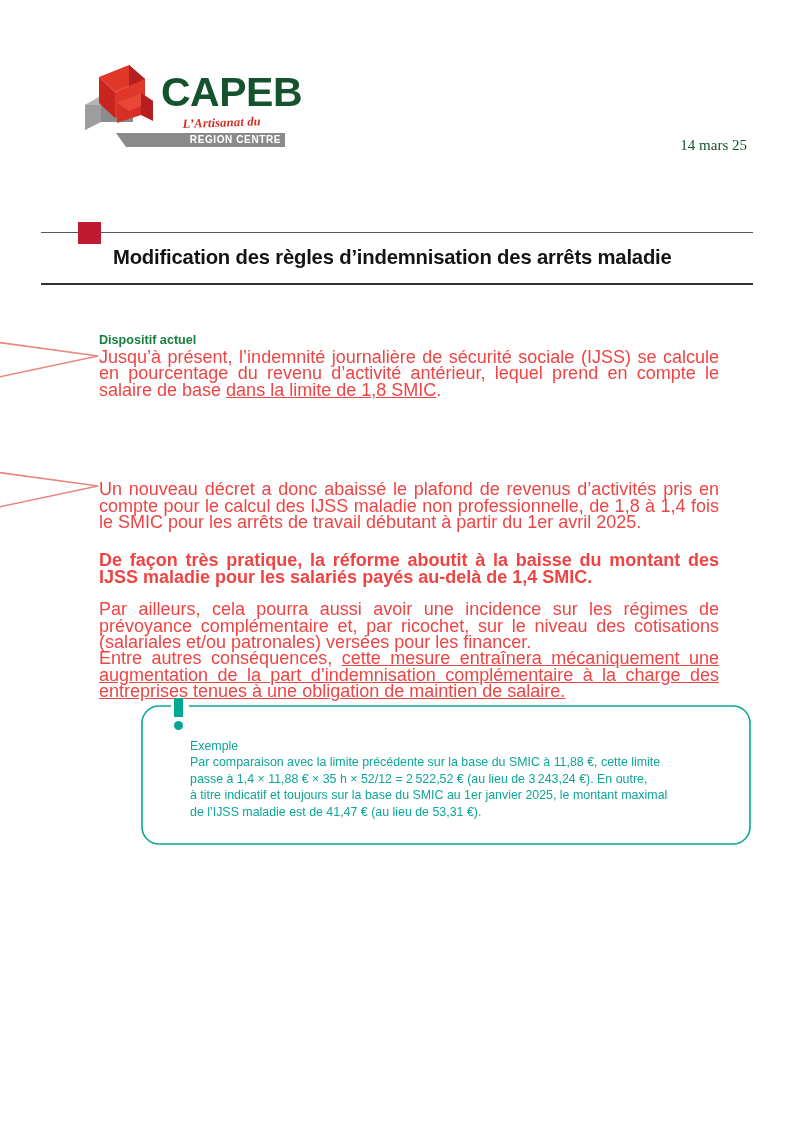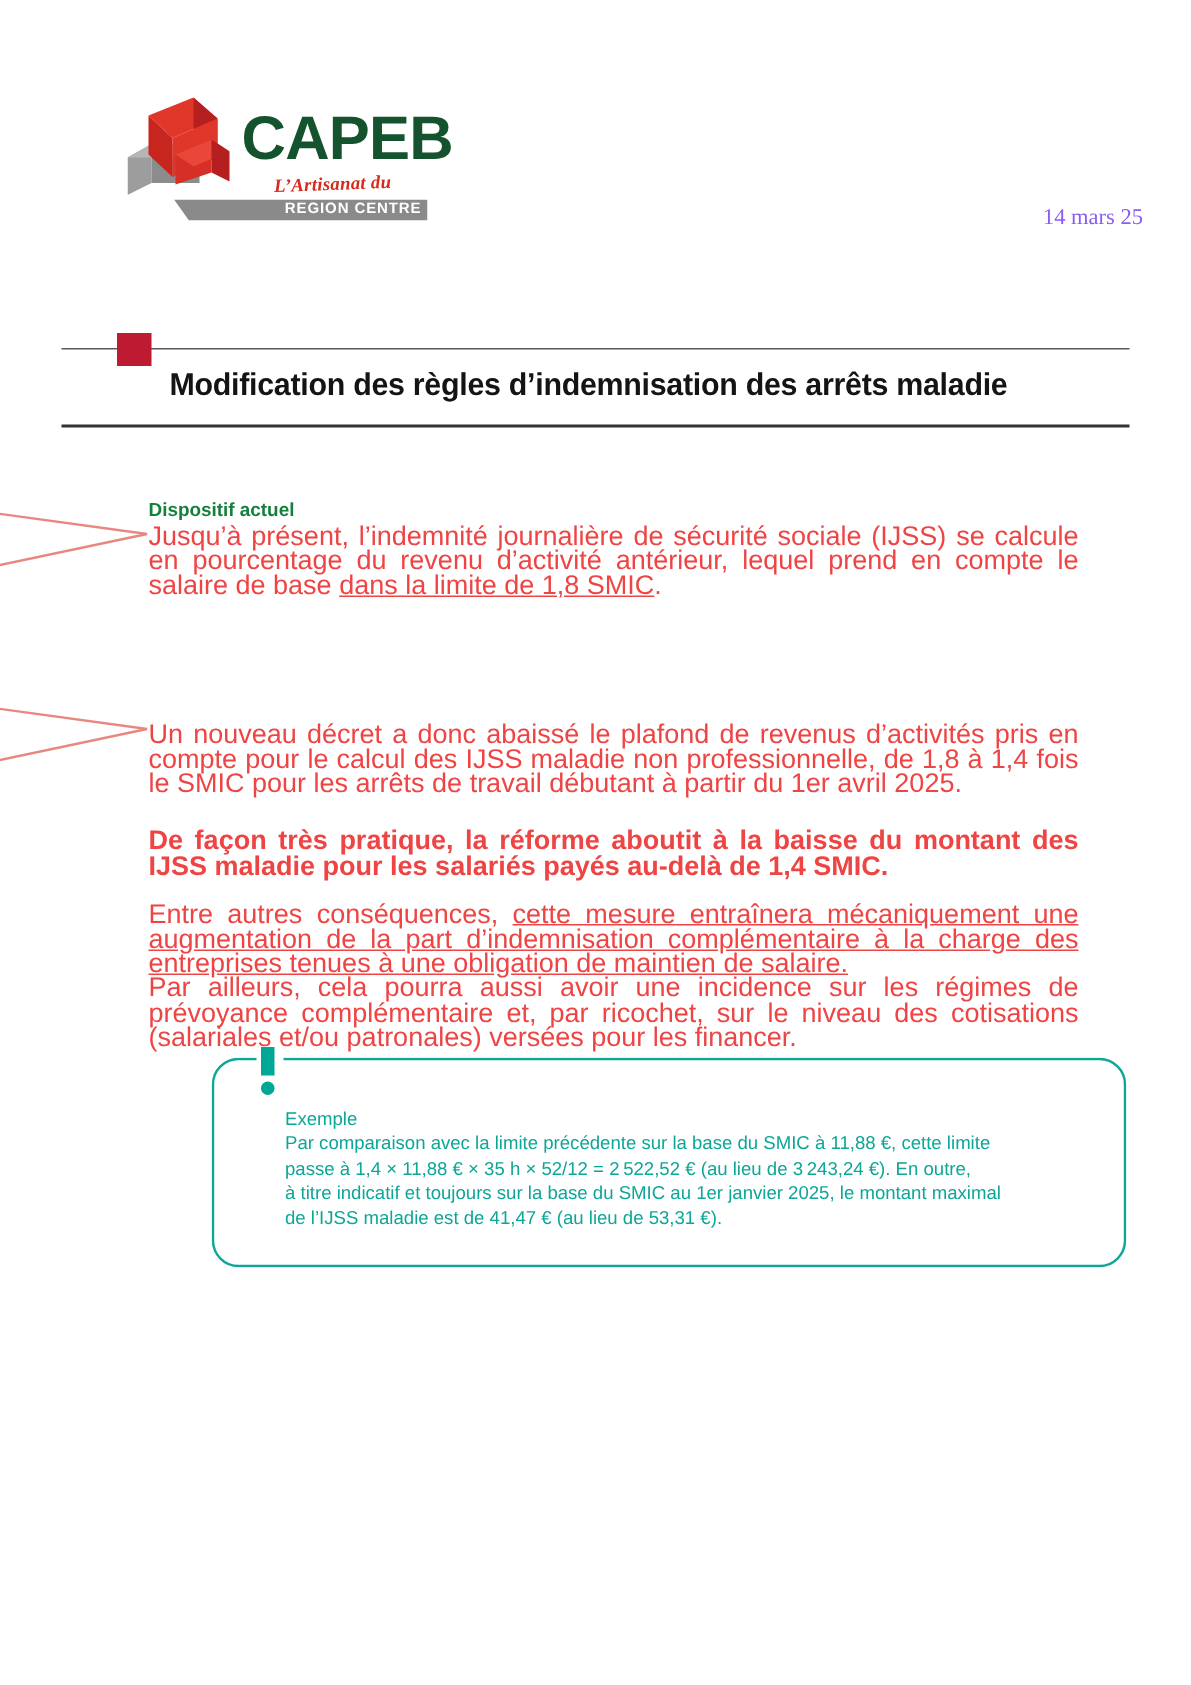--- a/index.html
+++ b/index.html
@@ -73,25 +73,25 @@
     top: 1px;
     font-family: "Liberation Sans", sans-serif;
     font-weight: bold;
     font-size: 10px;
     letter-spacing: 0.6px;
     color: #ffffff;
     padding-left: 14px;
   }
   #doc-date {
     position: absolute;
-    right: 32px;
+    right: 47px;
     top: 137px;
     font-family: "Liberation Serif", serif;
     font-size: 15px;
-    color: #8b5cf6;
+    color: #14532d;
   }
 
   
   #title-block {
     position: absolute;
     left: 41px;
     top: 215px;
     width: 712px;
     height: 75px;
   }
@@ -297,23 +297,23 @@
   <div>
 
     <p class="para last-line-left">Un nouveau décret a donc abaissé le plafond de revenus d’activités pris en compte pour le calcul des IJSS maladie non professionnelle, de 1,8 à 1,4 fois le SMIC pour les arrêts de travail débutant à partir du 1er avril 2025.</p>
 
     <div class="gap-md"></div>
 
     <p class="para bold-para last-line-left">De façon très pratique, la réforme aboutit à la baisse du montant des IJSS maladie pour les salariés payés au-delà de 1,4 SMIC.</p>
 
     <div class="gap-sm"></div>
 
+    <p class="para last-line-left">Par ailleurs, cela pourra aussi avoir une incidence sur les régimes de prévoyance complémentaire et, par ricochet, sur le niveau des cotisations (salariales et/ou patronales) versées pour les financer.</p>
+
     <p class="para last-line-left"><span>Entre autres conséquences, </span><span class="u">cette mesure entraînera mécaniquement une augmentation de la part d’indemnisation complémentaire à la charge des entreprises tenues à une obligation de maintien de salaire. </span></p>
-
-    <p class="para last-line-left">Par ailleurs, cela pourra aussi avoir une incidence sur les régimes de prévoyance complémentaire et, par ricochet, sur le niveau des cotisations (salariales et/ou patronales) versées pour les financer.</p>
   </div>
 </div>
 
 <div id="example-box">
 
   <svg id="example-box-svg" width="610" height="140" viewBox="0 0 610 140">
 
     <path d="M 30 1 L 18 1 A 17 17 0 0 0 1 18 L 1 122 A 17 17 0 0 0 18 139 L 592 139 A 17 17 0 0 0 609 122 L 609 18 A 17 17 0 0 0 592 1 L 48 1" fill="none" stroke="#0da697" stroke-width="1.6"></path>
   </svg>
 

